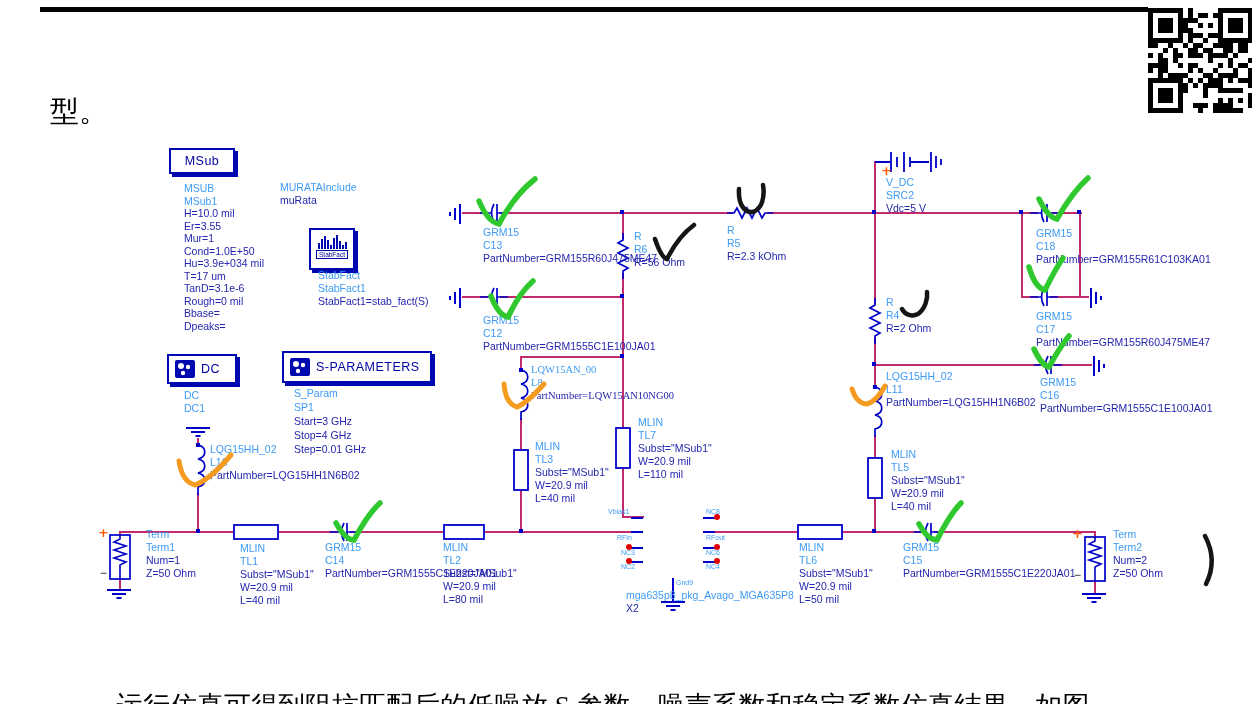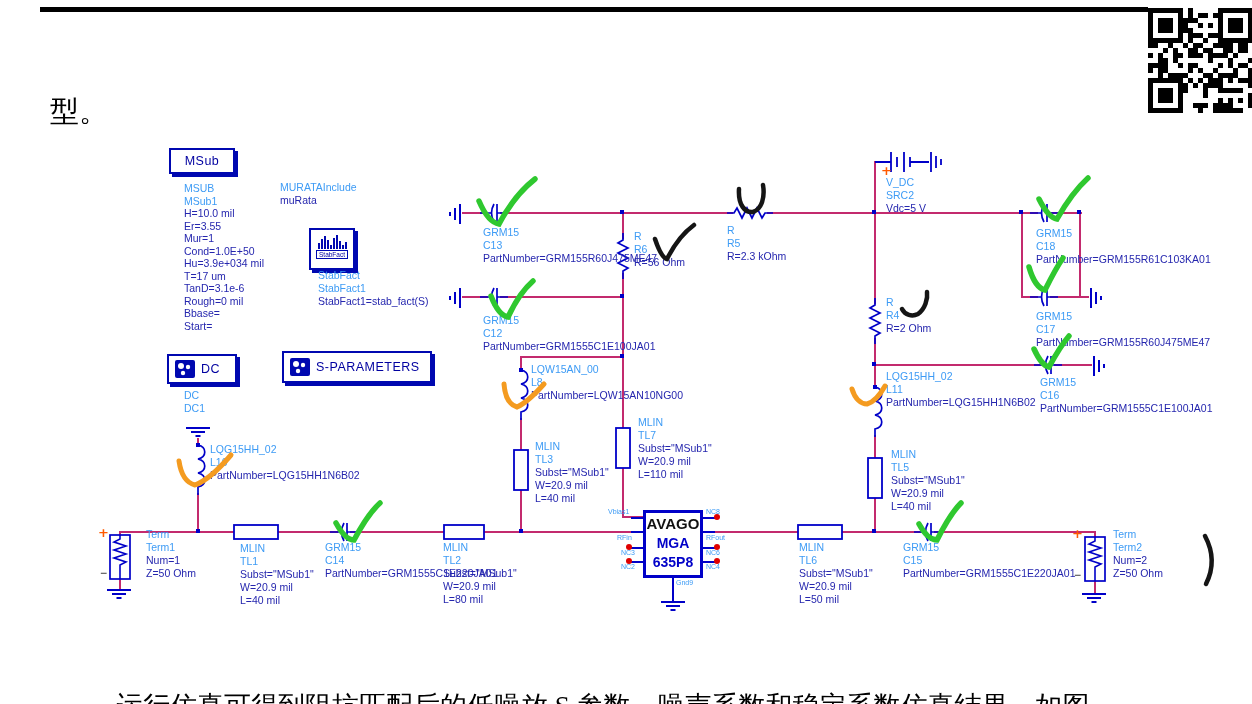--- a/index.html
+++ b/index.html
@@ -285,21 +285,21 @@
       <div class="lb">MSub1</div>
       <div class="nv">H=10.0 mil</div>
       <div class="nv">Er=3.55</div>
       <div class="nv">Mur=1</div>
       <div class="nv">Cond=1.0E+50</div>
       <div class="nv">Hu=3.9e+034 mil</div>
       <div class="nv">T=17 um</div>
       <div class="nv">TanD=3.1e-6</div>
       <div class="nv">Rough=0 mil</div>
       <div class="nv">Bbase=</div>
-      <div class="nv">Start=</div>
+      <div class="nv">Dpeaks=</div>
     </div>
 
   <div class="lbl" style="left:280px;top:181px;">
       <div class="lb">MURATAInclude</div>
       <div class="nv">muRata</div>
     </div>
 
   <div class="simbox stab" style="left:309px;top:228px;width:46px;height:42px;">
     <svg width="32" height="16">
       <path d="M3,16 V10 M6,16 V6 M9,16 V3 M12,16 V7 M15,16 V12 M18,16 V5 M21,16 V2 M24,16 V8 M27,16 V12 M30,16 V9" stroke="#0008B0" stroke-width="2" fill="none"></path>
@@ -328,20 +328,27 @@
 
   <div class="simbox" style="left:282px;top:351px;width:150px;height:32px;">
     <svg width="20" height="18">
       <rect x="0" y="0" width="20" height="18" rx="2" fill="#0008B0"></rect>
       <circle cx="6" cy="6" r="3" fill="#fff"></circle>
         <circle cx="13" cy="7" r="2.2" fill="#fff"></circle>
         <circle cx="8" cy="13" r="2.2" fill="#fff"></circle>
     </svg>
     <span>S-PARAMETERS</span>
   </div>
+  <div class="lbl" style="left:294px;top:386px;line-height:14px;">
+      <div class="lb">S_Param</div>
+      <div class="lb">SP1</div>
+      <div class="nv">Start=3 GHz</div>
+      <div class="nv">Stop=4 GHz</div>
+      <div class="nv">Step=0.01 GHz</div>
+    </div>
 
   <i class="wire" style="left:462px;top:212px;width:620px;height:2px;"></i>
   <i class="wire" style="left:622px;top:212px;width:2px;height:306px;"></i>
   <i class="wire" style="left:622px;top:516px;width:22px;height:2px;"></i>
   <i class="wire" style="left:462px;top:296px;width:161px;height:2px;"></i>
   <i class="wire" style="left:520px;top:356px;width:103px;height:2px;"></i>
   <i class="wire" style="left:520px;top:356px;width:2px;height:177px;"></i>
   <i class="wire" style="left:874px;top:161px;width:2px;height:372px;"></i>
   <i class="wire" style="left:874px;top:364px;width:218px;height:2px;"></i>
   <i class="wire" style="left:1021px;top:212px;width:2px;height:86px;"></i>
@@ -501,34 +508,33 @@
   <i class="pb" style="left:703px;top:517px;width:12px;height:2px;"></i>
   <i class="pb" style="left:703px;top:531px;width:12px;height:2px;"></i>
   <i class="pb" style="left:703px;top:547px;width:12px;height:2px;"></i>
   <i class="pb" style="left:703px;top:561px;width:12px;height:2px;"></i>
   <i class="rdot" style="left:626px;top:544px;"></i>
   <i class="rdot" style="left:626px;top:558px;"></i>
   <i class="rdot" style="left:714px;top:514px;"></i>
   <i class="rdot" style="left:714px;top:544px;"></i>
   <i class="rdot" style="left:714px;top:558px;"></i>
 
-  <div class="chip">
-    <div class="brand">AVAGO</div>
-    <div class="model">MGA</div>
-    <div class="model">635P8</div>
-  </div>
   <div class="pin" style="left:608px;top:508px;">Vbias1</div>
   <div class="pin" style="left:617px;top:534px;">RFin</div>
   <div class="pin" style="left:621px;top:549px;">NC3</div>
   <div class="pin" style="left:621px;top:563px;">NC2</div>
   <div class="pin" style="left:706px;top:508px;">NC8</div>
   <div class="pin" style="left:706px;top:534px;">RFout</div>
   <div class="pin" style="left:706px;top:549px;">NC6</div>
   <div class="pin" style="left:706px;top:563px;">NC4</div>
   <div class="pin" style="left:676px;top:579px;">Gnd9</div>
+  <div class="lbl" style="left:626px;top:589px;">
+      <div class="lb">mga635p8_pkg_Avago_MGA635P8</div>
+      <div class="nv">X2</div>
+    </div>
 
   <div class="lbl" style="left:483px;top:226px;">
       <div class="lb">GRM15</div>
       <div class="lb">C13</div>
       <div class="nv">PartNumber=GRM155R60J475ME47</div>
     </div>
   <div class="lbl" style="left:634px;top:230px;">
       <div class="lb">R</div>
       <div class="lb">R6</div>
       <div class="nv">R=56 Ohm</div>
@@ -561,21 +567,21 @@
   <div class="lbl" style="left:1036px;top:310px;">
       <div class="lb">GRM15</div>
       <div class="lb">C17</div>
       <div class="nv">PartNumber=GRM155R60J475ME47</div>
     </div>
   <div class="lbl" style="left:1040px;top:376px;">
       <div class="lb">GRM15</div>
       <div class="lb">C16</div>
       <div class="nv">PartNumber=GRM1555C1E100JA01</div>
     </div>
-  <div class="lbl" style="left:531px;top:363px;">
+  <div class="lbl" style="left:531px;top:363px;font-family:Liberation Serif, serif;">
       <div class="lb">LQW15AN_00</div>
       <div class="lb">L8</div>
       <div class="nv">PartNumber=LQW15AN10NG00</div>
     </div>
   <div class="lbl" style="left:638px;top:416px;">
       <div class="lb">MLIN</div>
       <div class="lb">TL7</div>
       <div class="nv">Subst="MSub1"</div>
       <div class="nv">W=20.9 mil</div>
       <div class="nv">L=110 mil</div>

